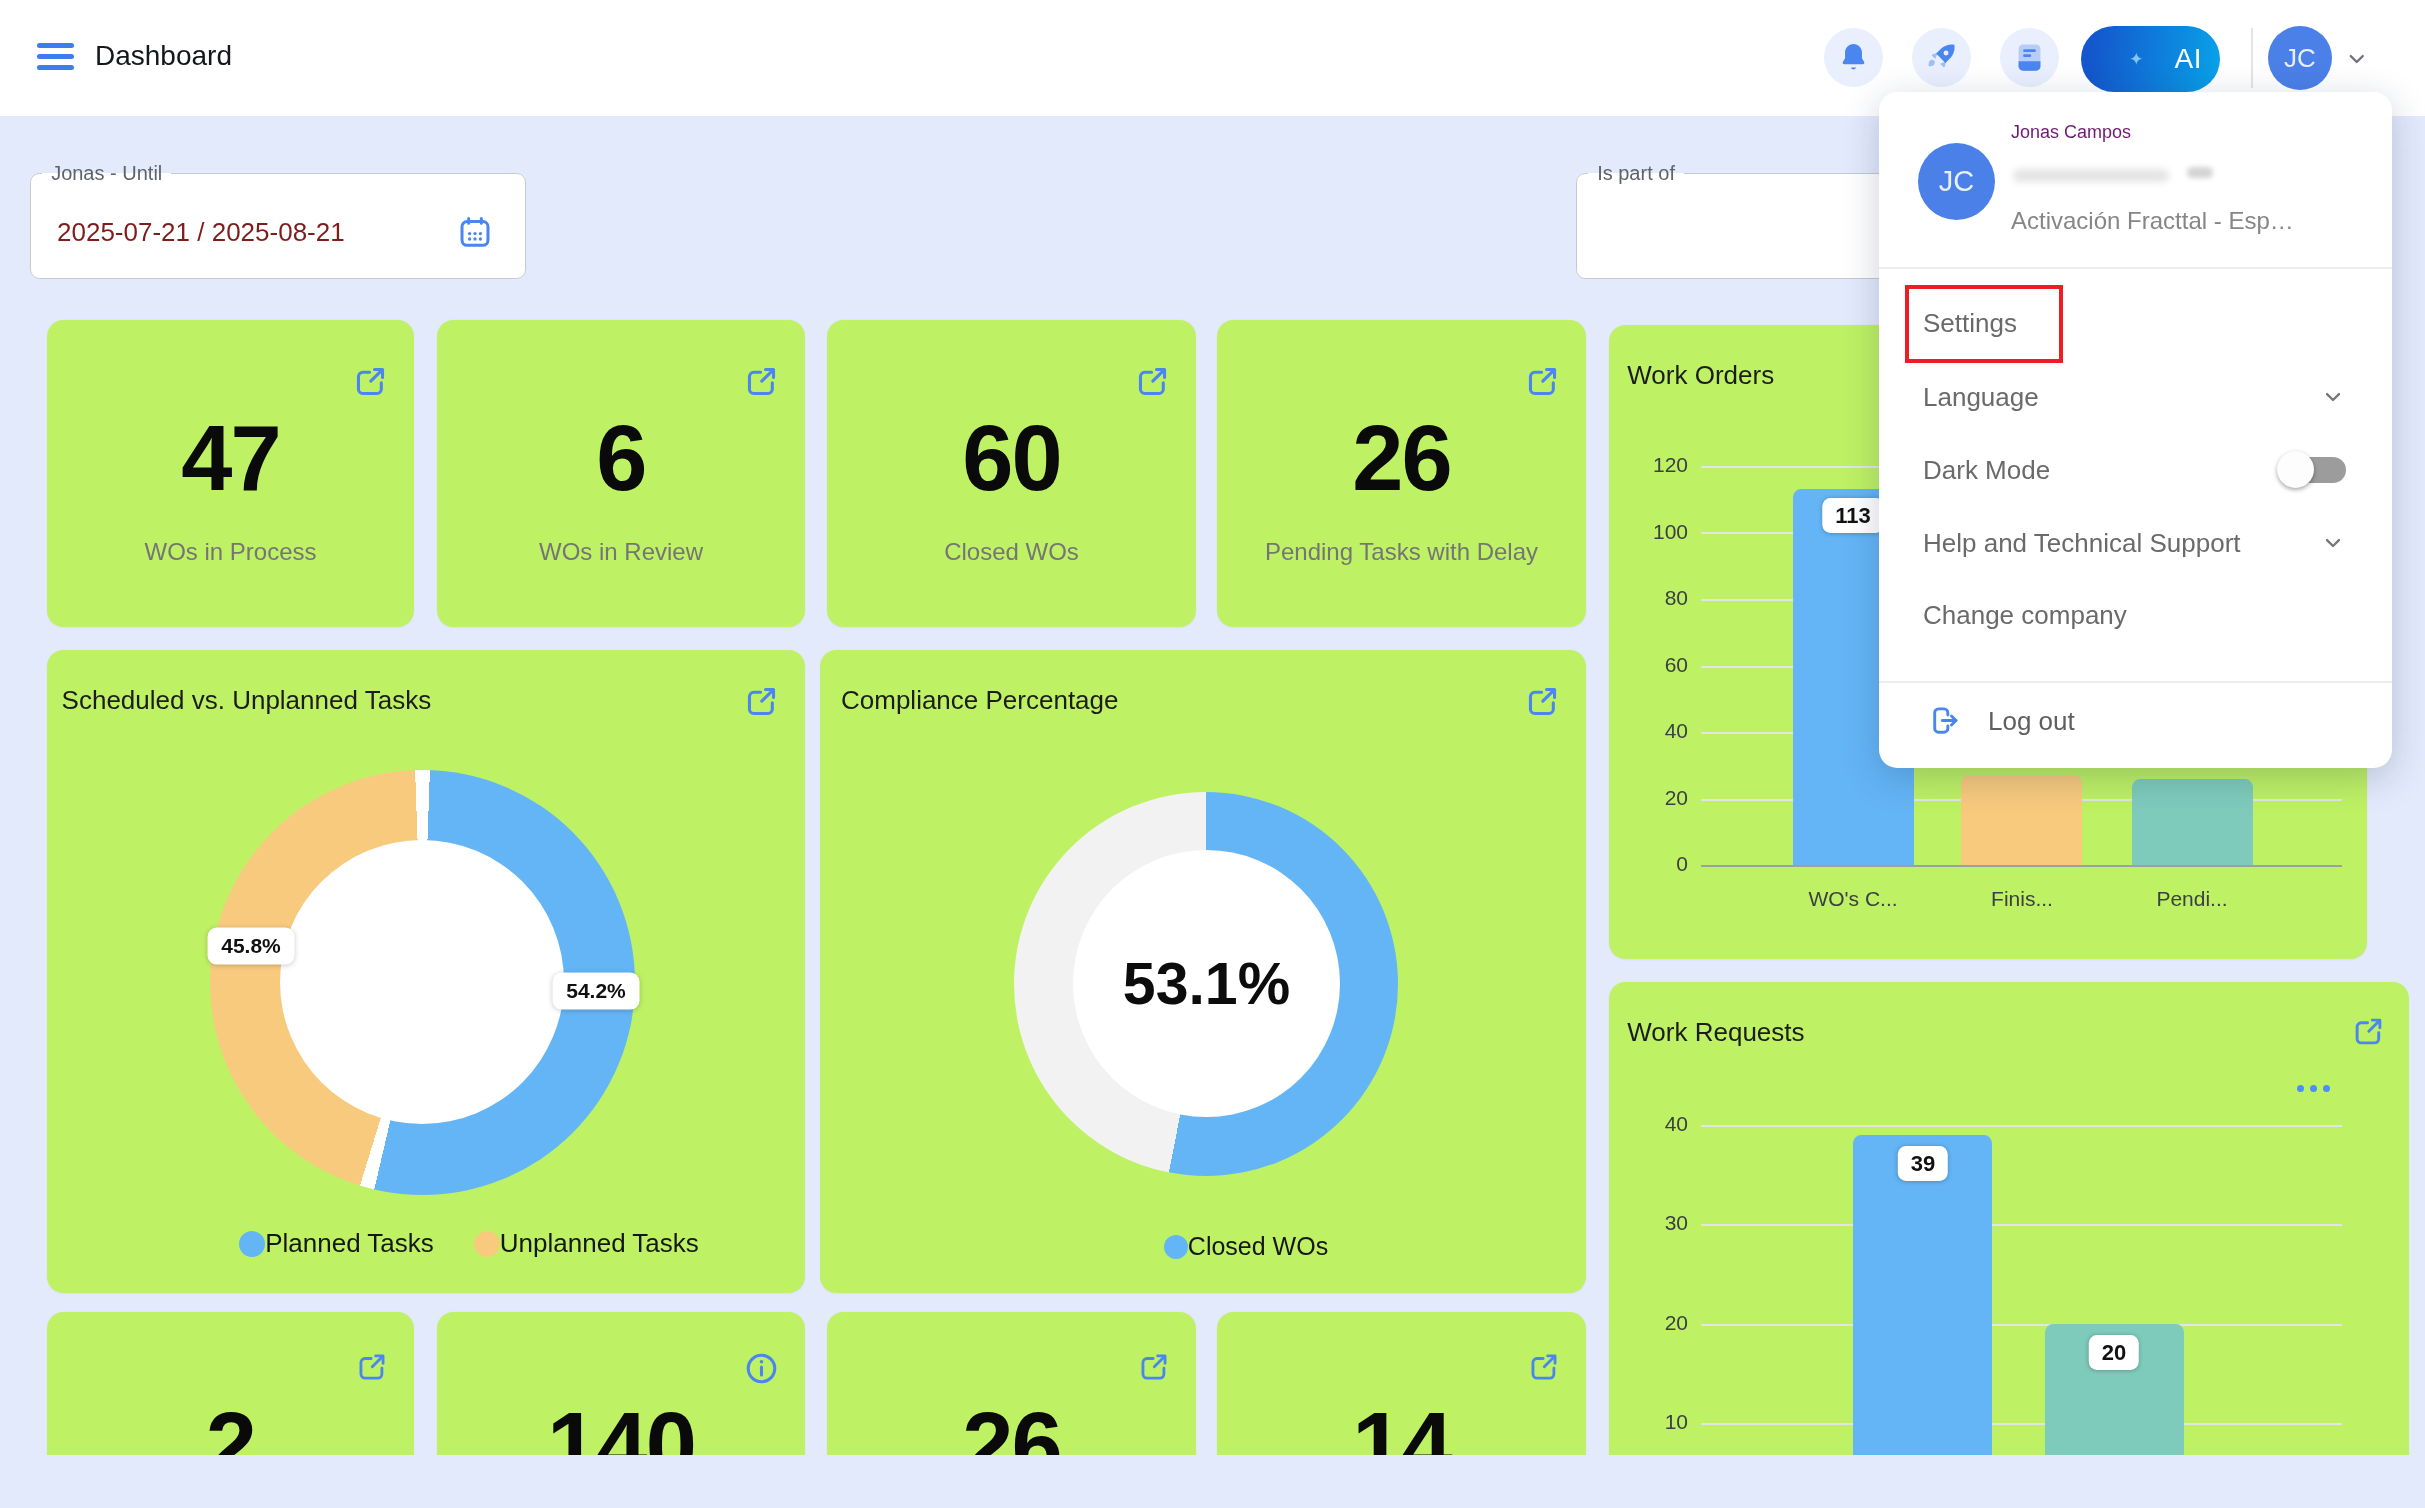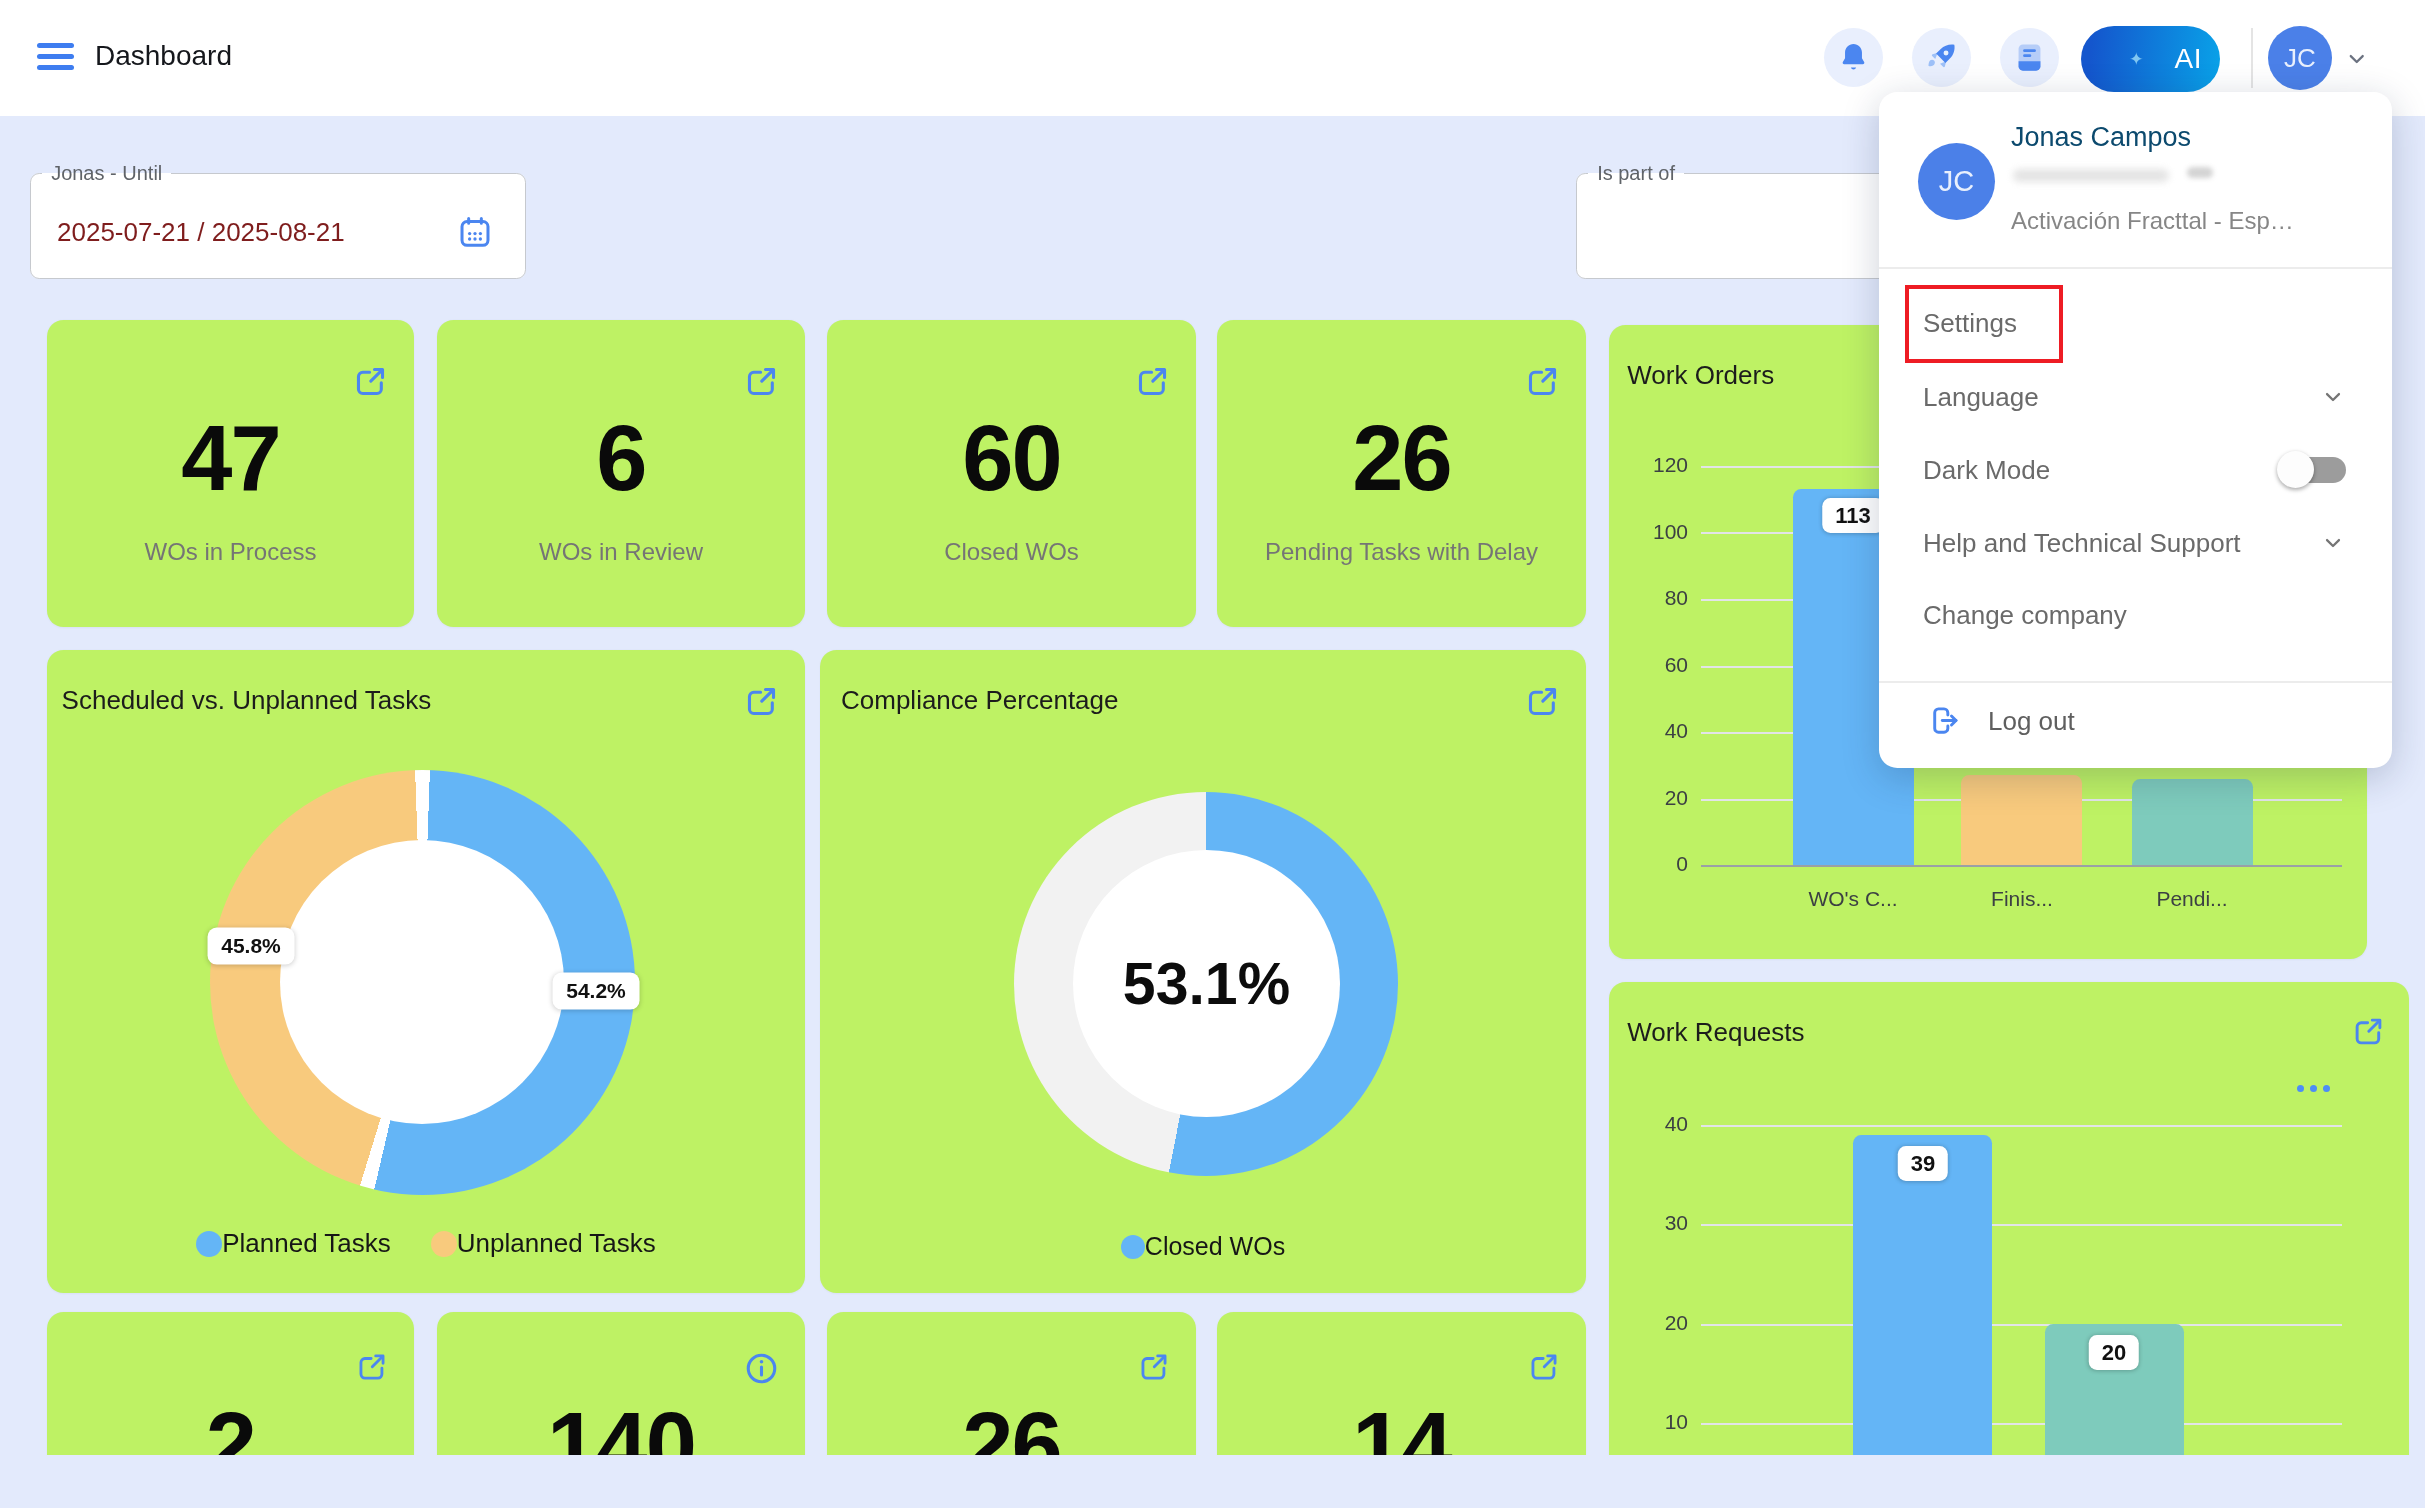--- a/index.html
+++ b/index.html
@@ -34,41 +34,41 @@
              letter-spacing:-1.8px;color:#0a0a0a;line-height:1;}
   .kpi-label{position:absolute;left:0;top:218px;width:100%;text-align:center;font-size:24px;color:#757575;}
   .mini-value{position:absolute;left:0;top:87px;width:100%;text-align:center;font-size:92px;font-weight:700;
               letter-spacing:-1.8px;color:#0a0a0a;line-height:1;}
   
   .donut{position:absolute;border-radius:50%;}
   .donut-hole{position:absolute;border-radius:50%;background:#fff;display:flex;align-items:center;justify-content:center;}
   .gauge-text{font-size:59px;font-weight:700;color:#0c0c0c;}
   .pct-badge{position:absolute;transform:translate(-50%,-50%);background:#fff;border-radius:9.2px;padding:6.4px 13.7px;
              font-size:21px;font-weight:700;color:#111;box-shadow:0 0.9px 5.5px rgba(0,0,0,.18);}
-  .legend{position:absolute;left:0;width:100%;display:flex;justify-content:center;gap:40px;}
+  .legend{position:absolute;left:0;width:100%;display:flex;justify-content:center;gap:40px;padding-left:43px;}
   .legend-item{display:flex;align-items:center;cursor:pointer;}
   .legend-dot{width:26px;height:26px;border-radius:50%;flex:0 0 auto;}
   .legend-label{font-size:26px;color:#161616;}
   
   .bar-chart{position:absolute;left:0;top:0;right:0;bottom:0;}
   .gridline{position:absolute;height:1.8px;background:#e2e4e8;}
   .gridline.zero{background:#9aa0a6;}
   .ytick{position:absolute;width:79px;text-align:right;font-size:21px;color:#3c4043;}
   .bar{position:absolute;border-radius:8.2px 8.2px 0 0;}
   .val-badge{position:absolute;transform:translateX(-50%);background:#fff;border-radius:8.2px;padding:4.6px 13px;
              font-size:22px;font-weight:700;color:#111;box-shadow:0 0.9px 4.6px rgba(0,0,0,.22);}
   .xcat{position:absolute;transform:translateX(-50%);font-size:21px;color:#3c4043;white-space:nowrap;}
   .dots-menu{position:absolute;display:flex;gap:5.5px;cursor:pointer;}
   .dots-menu i{width:7.3px;height:7.3px;border-radius:50%;background:#4d8df6;}
   
   .user-menu{position:absolute;left:1879px;top:92px;width:513px;height:676px;background:#fff;border-radius:18.3px;
              box-shadow:0 9.2px 37px rgba(21,39,79,.22);z-index:50;}
   .um-avatar{position:absolute;left:39px;top:51px;width:77px;height:77px;border-radius:50%;background:#4b80e8;
              color:#e9f0fd;display:flex;align-items:center;justify-content:center;font-size:29px;}
-  .um-name{position:absolute;left:132px;top:30px;font-size:27px;font-weight:500;color:#0c4a6e;}
+  .um-name{position:absolute;left:132px;top:30px;font-size:18px;font-weight:500;color:#701a75;}
   .um-redact{position:absolute;left:134px;top:77px;width:156px;height:13px;background:#bcbcbc;opacity:.4;filter:blur(3.7px);border-radius:6.4px;}
   .um-redact2{position:absolute;left:308px;top:75px;width:26px;height:11px;background:#9f9f9f;opacity:.45;filter:blur(2.7px);border-radius:5.5px;}
   .um-company{position:absolute;left:132px;top:115px;font-size:24px;color:#868686;width:357px;white-space:nowrap;overflow:hidden;}
   .um-divider{position:absolute;left:0;width:100%;height:1.8px;background:#ececec;}
   .um-row{position:absolute;left:0;width:100%;height:73px;cursor:pointer;}
   .um-row-label{position:absolute;left:44px;top:50%;transform:translateY(-50%);font-size:26px;color:#6a6a6a;}
   .um-chevron{position:absolute;left:441px;top:50%;transform:translateY(-50%);width:26px;height:26px;color:#757575;}
   .toggle{position:absolute;left:405px;top:50%;transform:translateY(-50%);width:62px;height:26px;border-radius:13px;background:#9c9c9c;cursor:pointer;}
   .toggle .knob{position:absolute;left:-7.3px;top:-5.5px;width:37px;height:37px;border-radius:50%;background:#fdfdfd;
                 box-shadow:0 1.8px 4.6px rgba(0,0,0,.35);}

